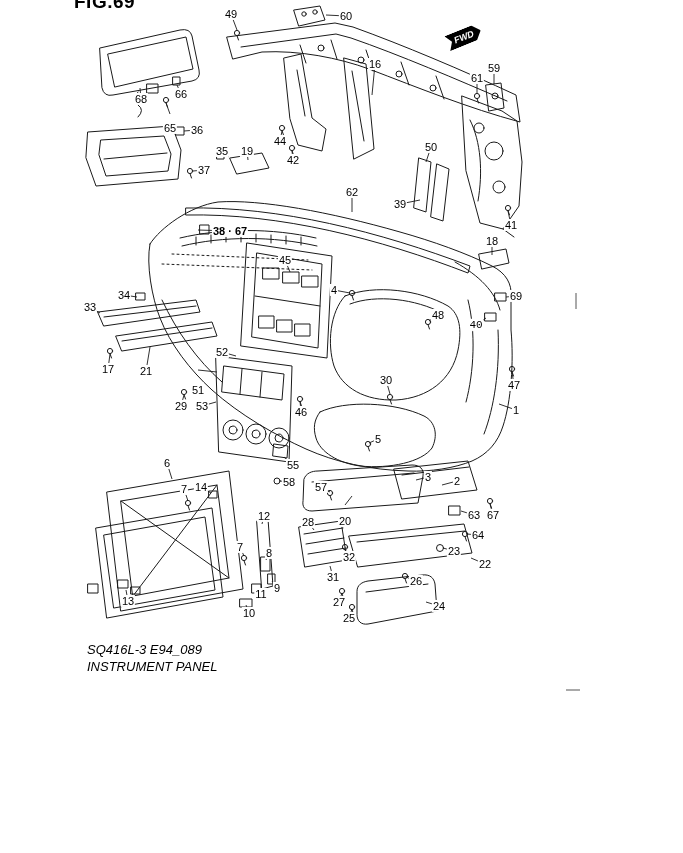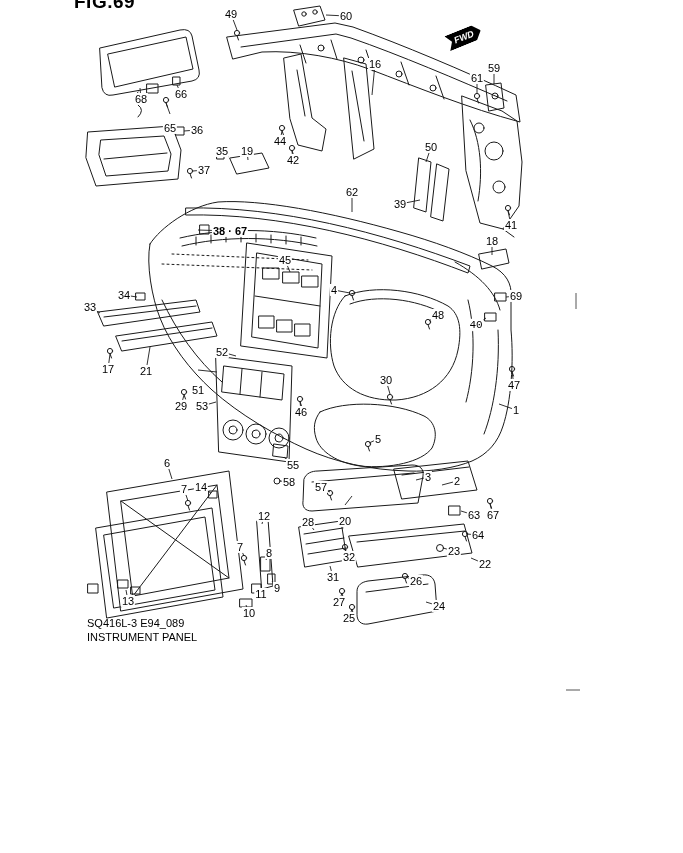--- a/index.html
+++ b/index.html
@@ -25,21 +25,21 @@
     font-size:9px;font-weight:bold;font-style:italic;
     transform:rotate(-22deg);
     clip-path:polygon(0 0,80% 0,100% 50%,80% 100%,0 100%,14% 50%);
   }
   #callouts{position:absolute;left:0;top:0;width:683px;height:853px;}
   .callout{
     position:absolute;transform:translate(-50%,-50%);
     font-size:11px;color:#000;background:#fff;padding:0 1px;line-height:1.1;
     white-space:nowrap;
   }
-  .footer{position:absolute;left:87px;top:616px;font-size:11px;color:#000;line-height:1.3;}
+  .footer{position:absolute;left:87px;top:642px;font-size:13px;color:#000;line-height:1.3;font-style:italic;}
 </style>
 </head>
 <body>
 
 <div class="stage" style="--line: #1a1a1a; --bg: #ffffff; --badge: #000000;">
 
   <svg class="layer" viewBox="0 0 683 853">
     <defs>
       <g id="screw">
           <circle cx="0" cy="0" r="2.6"></circle>

